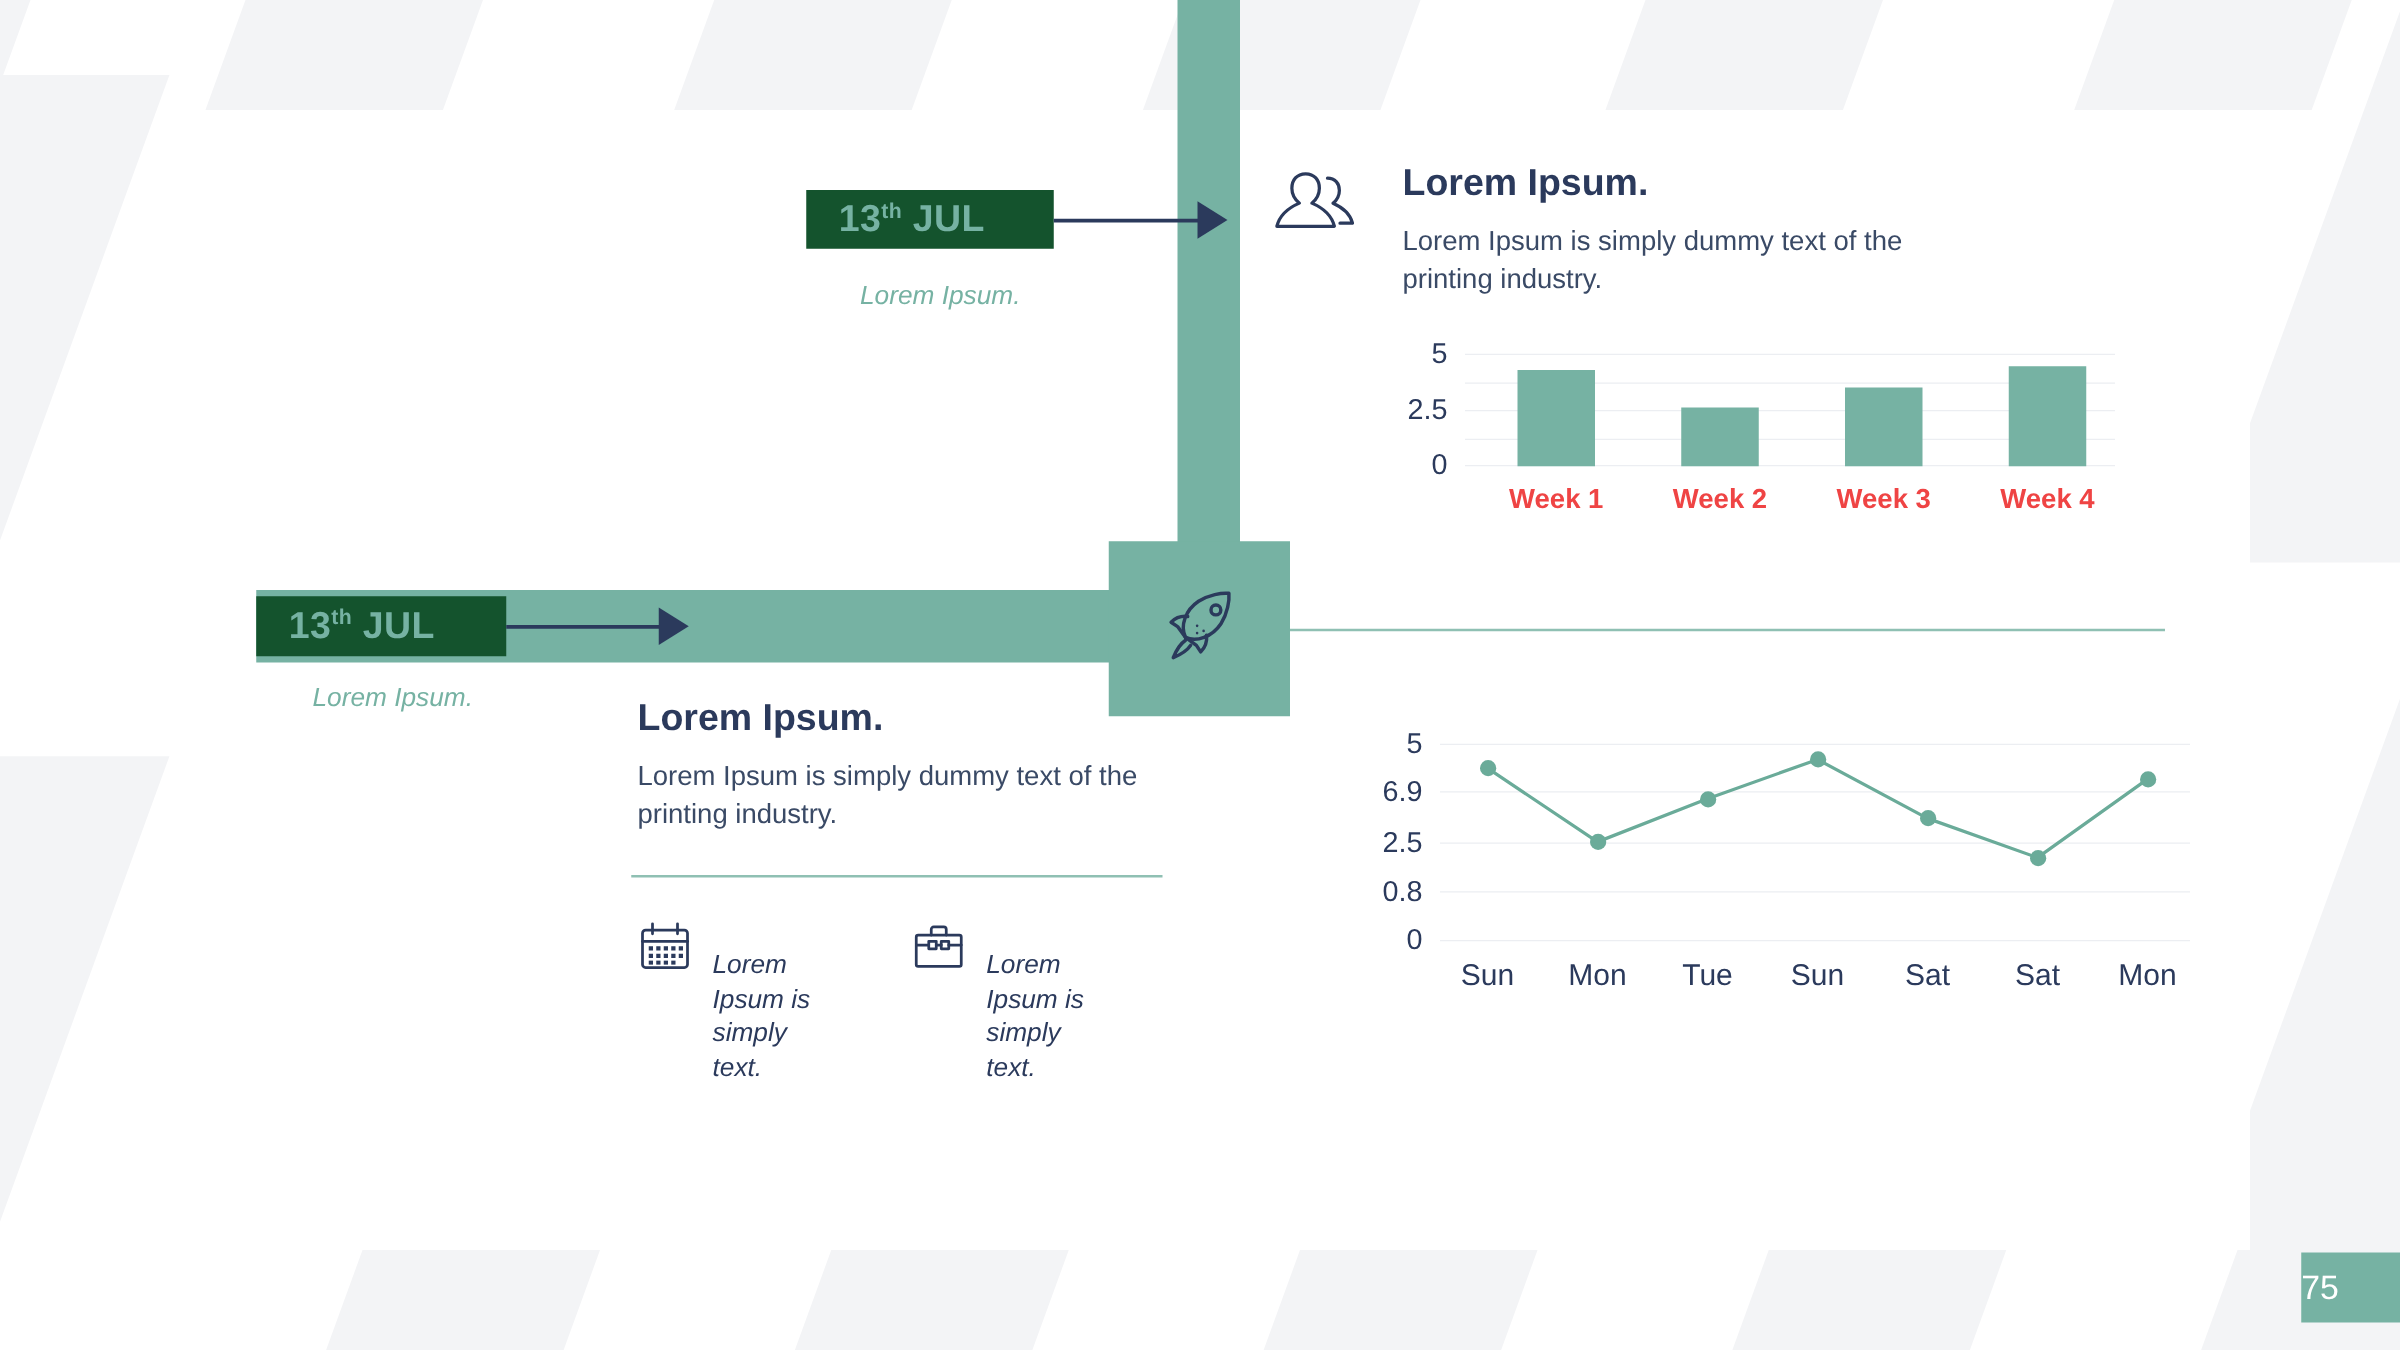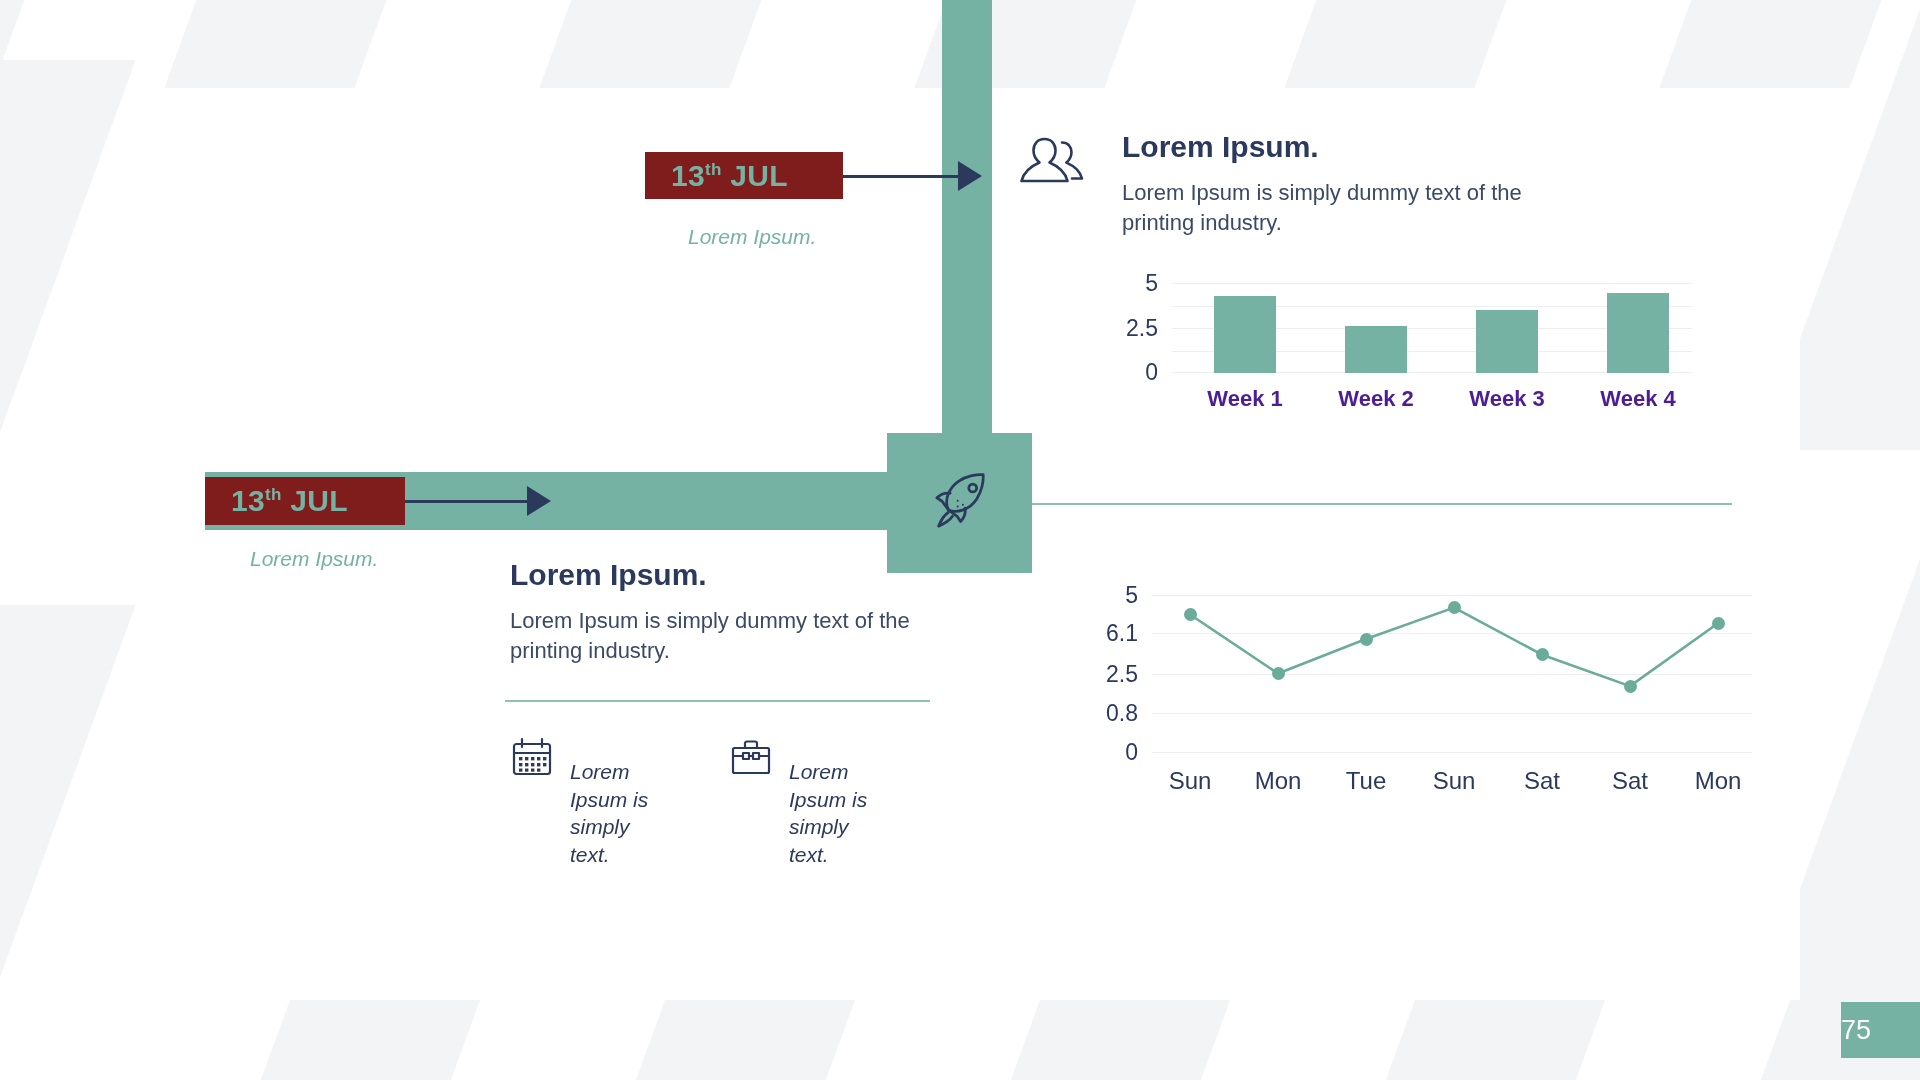--- a/index.html
+++ b/index.html
@@ -39,21 +39,21 @@
   }
   .rocket-box {
     position:absolute;
     background:#76b2a3;
     display:flex;
     align-items:center;
     justify-content:center;
   }
   .date-chip {
     position:absolute;
-    background:#7f1d1d;
+    background:#14532d;
     display:flex;
     align-items:center;
     padding-left:26px;
   }
   .date-chip .dtext {
     color:#76b2a3;
     font-size:30px;
     font-weight:bold;
     letter-spacing:.3px;
     white-space:nowrap;
@@ -148,21 +148,21 @@
     transform:translateY(-50%);
     white-space:nowrap;
   }
   .bar {
     position:absolute;
     background:#76b2a3;
     bottom:0;
   }
   .xlabel-bar {
     position:absolute;
-    color:#4c1d95;
+    color:#ef4444;
     font-size:22px;
     font-weight:bold;
     text-align:left;
     transform:translateX(-50%);
     white-space:nowrap;
   }
   .xlabel-line {
     position:absolute;
     color:#2b3a5c;
     font-size:24px;
@@ -368,21 +368,21 @@
   <div class="chart" style="left:1152px;top:595px;width:600px;height:200px;">
     <div class="plot" style="position:relative;width:600px;height:158px;">
 
       <div class="gridline" style="top:0px;"></div>
       <div class="gridline" style="top:38px;"></div>
       <div class="gridline" style="top:79px;"></div>
       <div class="gridline" style="top:118px;"></div>
       <div class="gridline" style="top:157px;"></div>
 
       <div class="ytick" style="top:0px;">5</div>
-      <div class="ytick" style="top:38px;">6.1</div>
+      <div class="ytick" style="top:38px;">6.9</div>
       <div class="ytick" style="top:79px;">2.5</div>
       <div class="ytick" style="top:118px;">0.8</div>
       <div class="ytick" style="top:157px;">0</div>
 
       <svg width="600" height="158" style="position:absolute;left:0;top:0;">
         <polyline points="38,19.5 126,78.5 214,44.0 302,12.6 390,59.7 478,91.1 566,28.3" fill="none" stroke="#6aab99" stroke-width="2.6" stroke-linecap="round" stroke-linejoin="round"></polyline>
       </svg>
 
       <div class="pt" style="left:38px;top:19.5px;"></div>
       <div class="pt" style="left:126px;top:78.5px;"></div>

